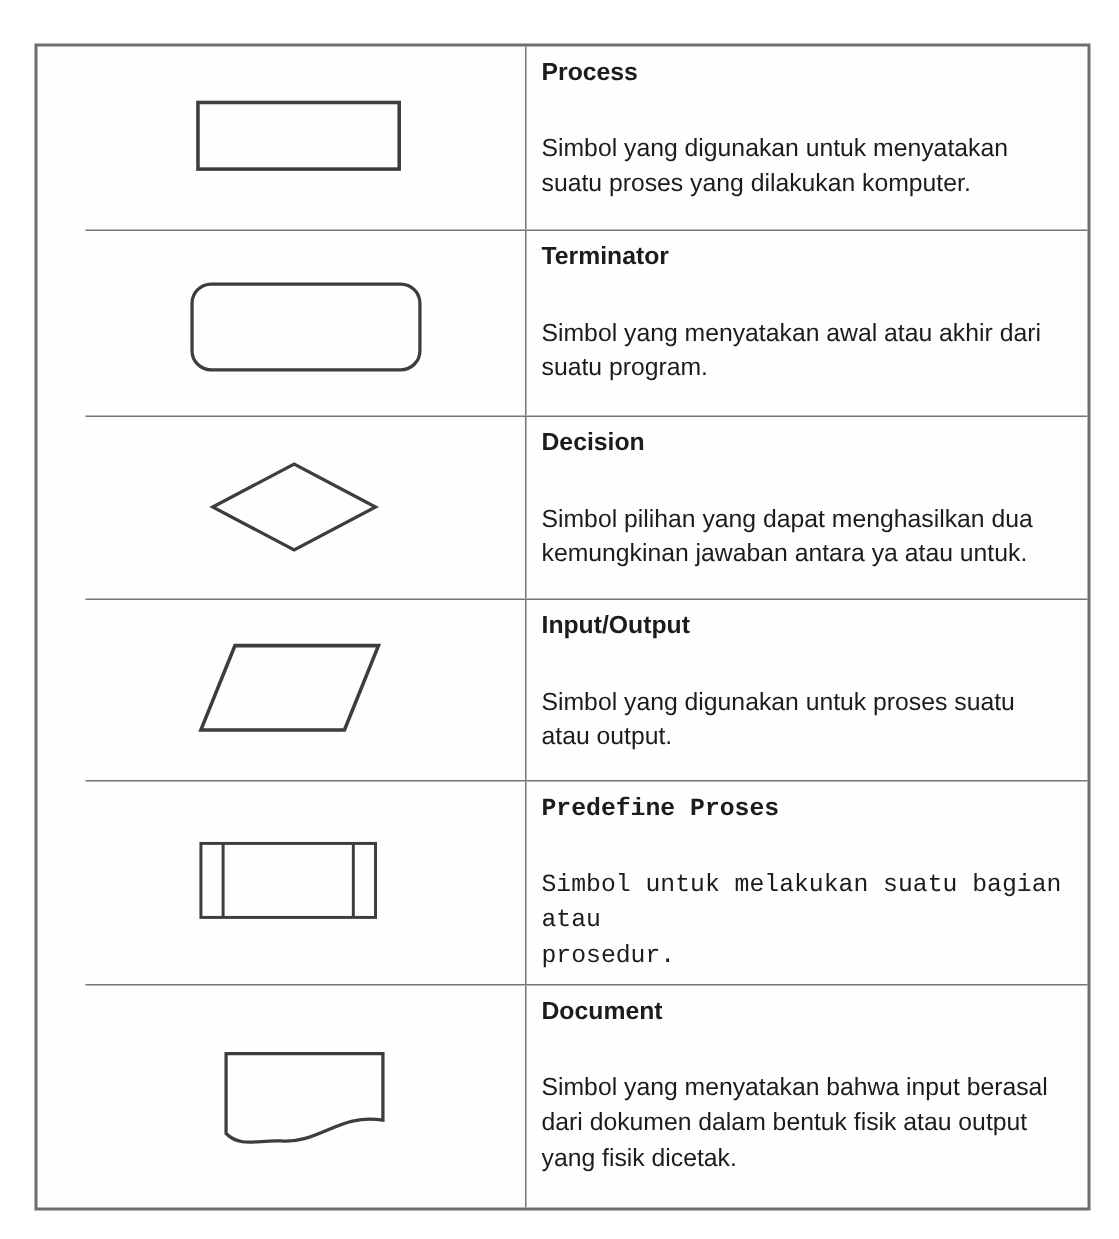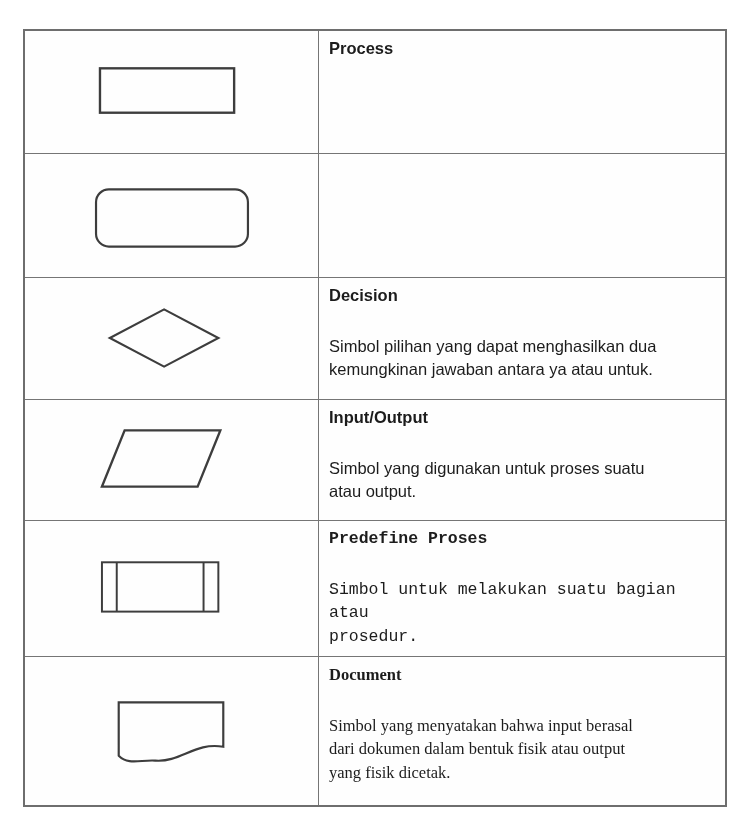--- a/index.html
+++ b/index.html
@@ -20,24 +20,24 @@
     left: 23px;
     top: 29px;
     width: 704px;
     border: 2px solid #6e6e6e;
     box-sizing: border-box;
     background: #fefefe;
   }
   .symbol-row {
     display: flex;
     border-bottom: 1.5px solid #757575;
+    margin-left: 32px;
   }
   .symbol-row:last-child {
     border-bottom: none;
-    font-family: Liberation Serif, serif;
   }
   .symbol-cell {
     width: 294px;
     flex: 0 0 294px;
     border-right: 1.5px solid #757575;
     box-sizing: border-box;
     position: relative;
   }
   .symbol-cell svg {
     display: block;
@@ -72,29 +72,40 @@
 <div id="canvas">
   <div id="symbol-table">
   <div class="symbol-row" style="min-height: 122px;">
     <div class="symbol-cell">
           <svg width="292" height="122" viewBox="0 0 296 122" preserveAspectRatio="xMidYMid meet">
             <rect x="76" y="37" width="136" height="45" fill="none" stroke="#3d3d3d" stroke-width="2.4"></rect>
           </svg>
         </div>
     <div class="text-cell">
       <p class="row-title">Process</p>
+      <p class="row-desc">
+            <span class="desc-line"><span>Simbol yang digunakan untuk menyatakan</span></span>
+            <span class="desc-line"><span>suatu proses yang dilakukan komputer.</span></span>
+          </p>
     </div>
   </div>
 
   <div class="symbol-row" style="min-height: 123px;">
     <div class="symbol-cell">
           <svg width="292" height="123" viewBox="0 0 296 123" preserveAspectRatio="xMidYMid meet">
             <rect x="72" y="35" width="154" height="58" rx="13" ry="13" fill="none" stroke="#3d3d3d" stroke-width="2.2"></rect>
           </svg>
         </div>
+    <div class="text-cell">
+      <p class="row-title">Terminator</p>
+      <p class="row-desc">
+            <span class="desc-line"><span>Simbol yang menyatakan awal atau akhir dari</span></span>
+            <span class="desc-line"><span>suatu program.</span></span>
+          </p>
+    </div>
   </div>
 
   <div class="symbol-row" style="min-height: 121px;">
     <div class="symbol-cell">
           <svg width="292" height="121" viewBox="0 0 296 121" preserveAspectRatio="xMidYMid meet">
             <polygon points="86,60 141,31 196,60 141,89" fill="none" stroke="#3d3d3d" stroke-width="2.2"></polygon>
           </svg>
         </div>
     <div class="text-cell">
       <p class="row-title">Decision</p>

